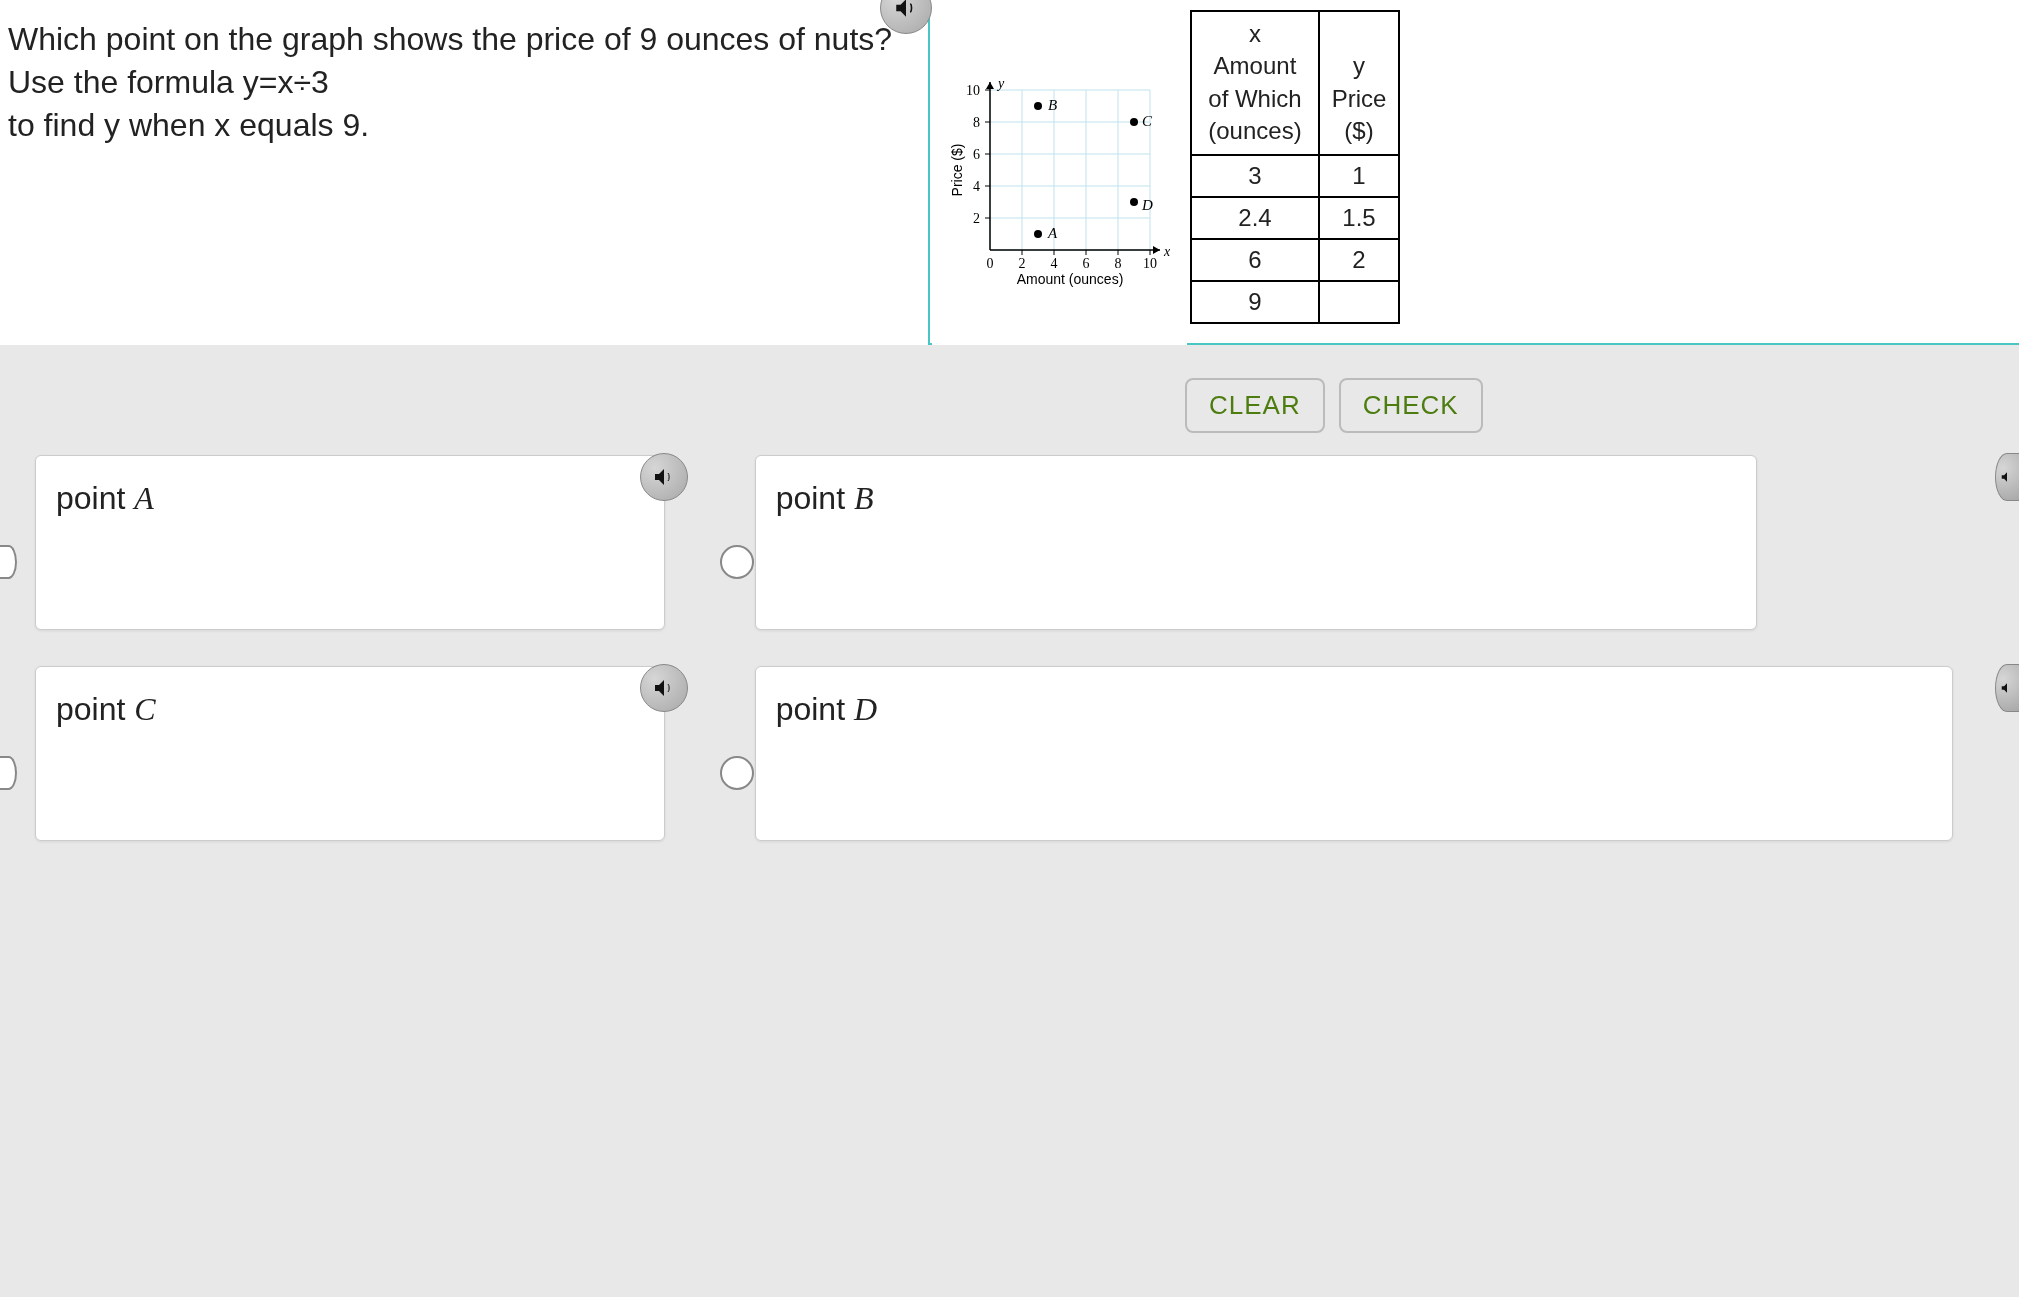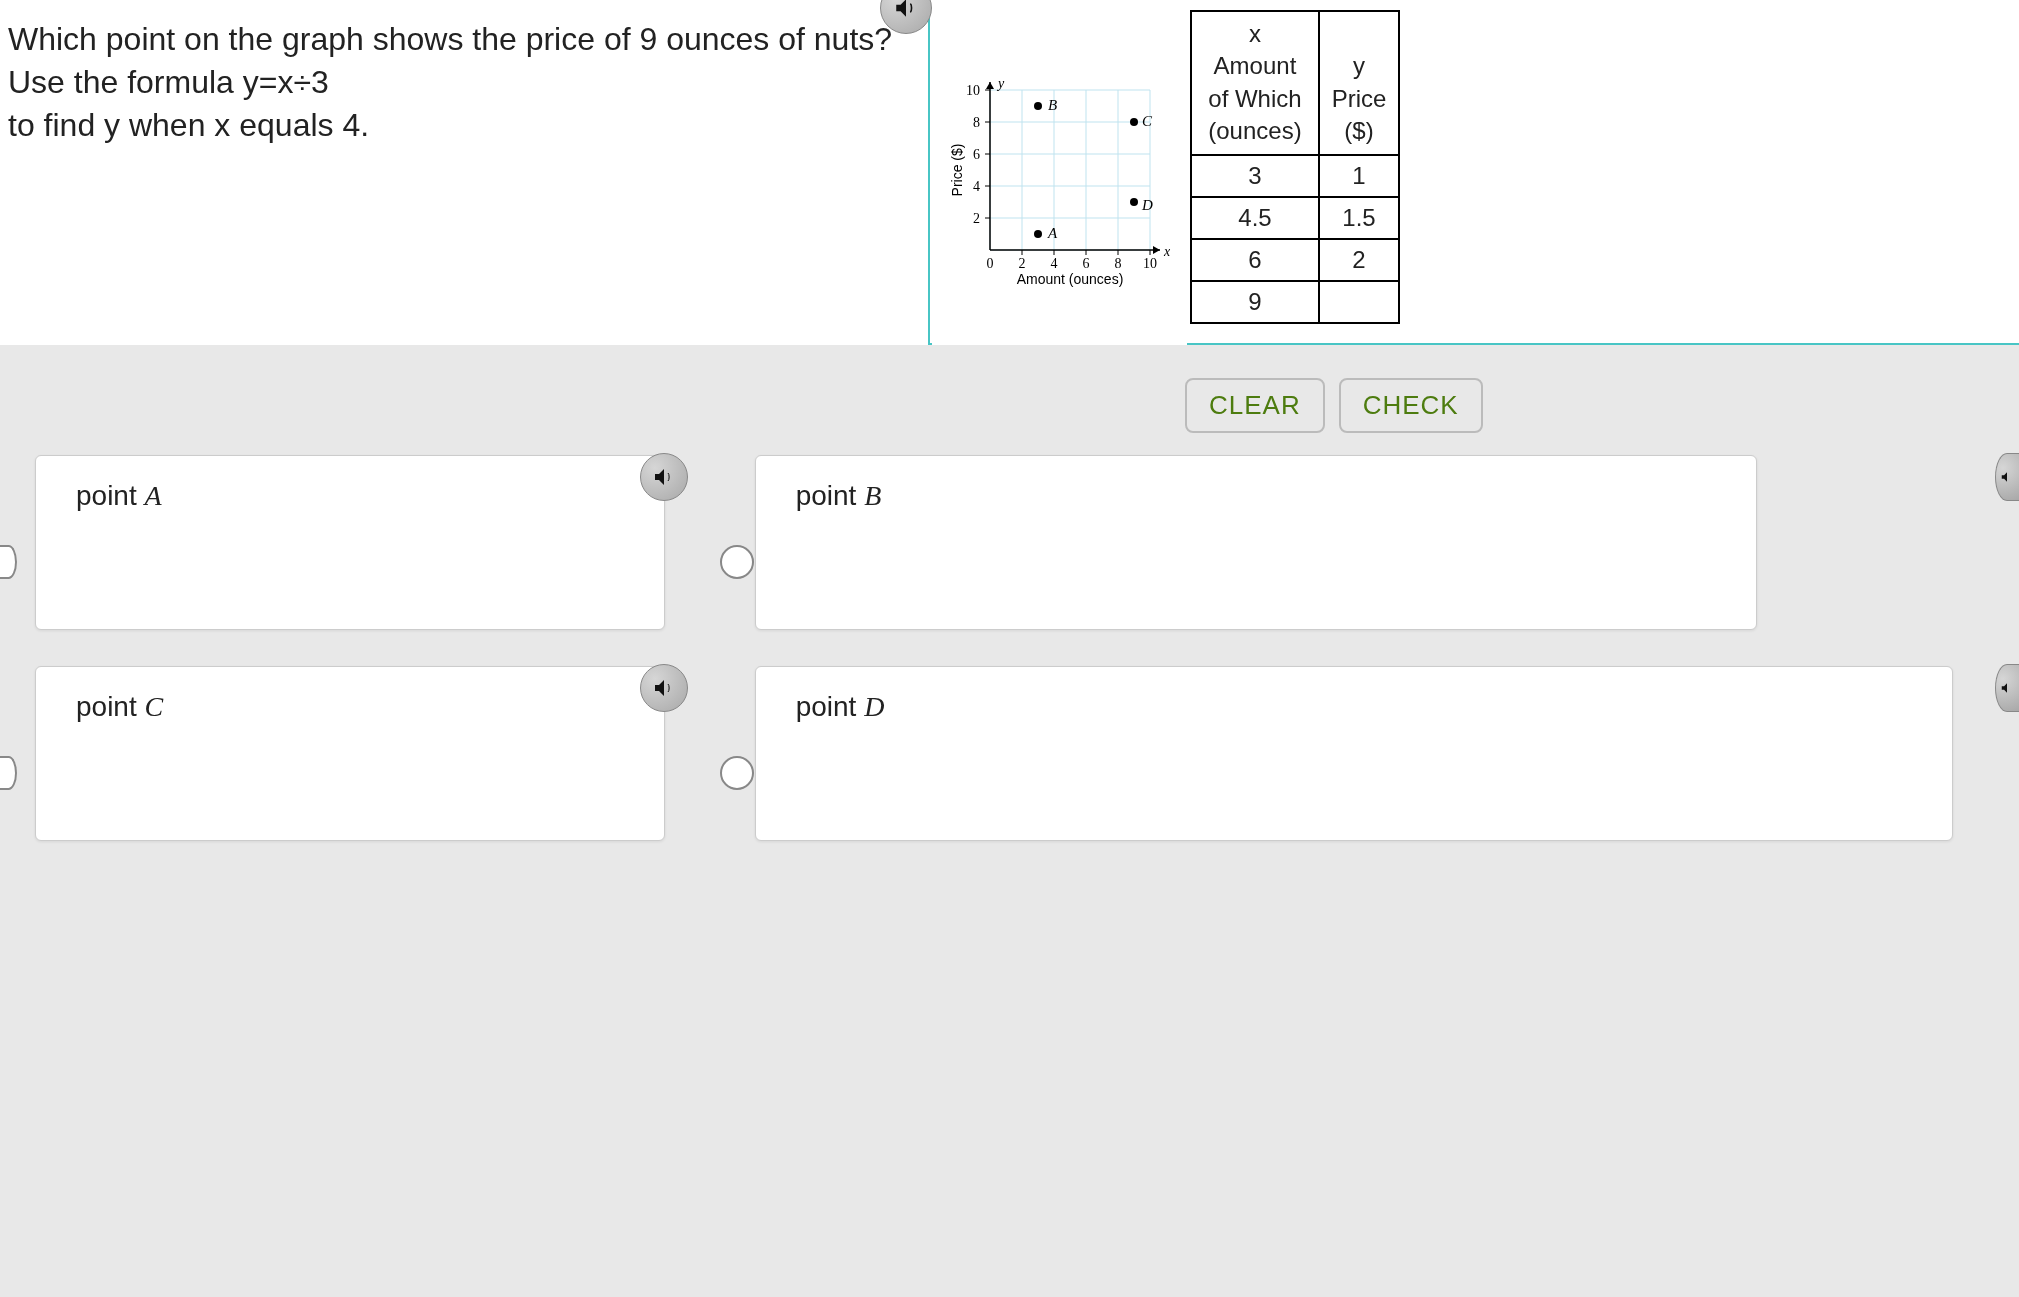--- a/index.html
+++ b/index.html
@@ -107,22 +107,22 @@
   }
 
   .opt-card {
     position: relative;
     background: #fff;
     border: 1px solid #ccc;
     border-radius: 6px;
     width: 630px;
     height: 175px;
     margin: 10px 0 24px 35px;
-    padding: 24px 40px;
-    font-size: 28px;
+    padding: 24px 20px;
+    font-size: 32px;
     box-shadow: 0 1px 3px rgba(0,0,0,0.08);
   }
 
   .opt-radio {
     position: absolute;
     width: 34px; height: 34px;
     border: 2px solid #888;
     border-radius: 50%;
     background: #fff;
     cursor: pointer;
@@ -157,21 +157,21 @@
   .ital { font-style: italic; font-family: "Times New Roman", serif; }
 </style>
 </head>
 <body>
 
 <div class="top-area">
 
   <div class="question-box">
     <div class="question-text">
       <span>Which point on the graph shows the price of 9 ounces of nuts? Use the formula y=x÷3</span><br>
-      <span>to find y when x equals 4.</span>
+      <span>to find y when x equals 9.</span>
     </div>
   </div>
 
   <div class="speaker speaker-q">
     <svg viewBox="0 0 24 24">
       <path d="M3 9v6h4l5 5V4L7 9H3z" fill="#111"></path>
       <path d="M16 8c1.5 1 1.5 7 0 8" stroke="#111" stroke-width="1.5" fill="none"></path>
     </svg>
   </div>
 
@@ -262,21 +262,21 @@
           <span>y</span><br>
           <span>Price</span><br>
           <span>($)</span>
         </th>
       </tr>
       <tr>
         <td>3</td>
         <td>1</td>
       </tr>
       <tr>
-        <td>4.5</td>
+        <td>2.4</td>
         <td>1.5</td>
       </tr>
       <tr>
         <td>6</td>
         <td>2</td>
       </tr>
       <tr>
         <td>9</td>
         <td></td>
       </tr>

